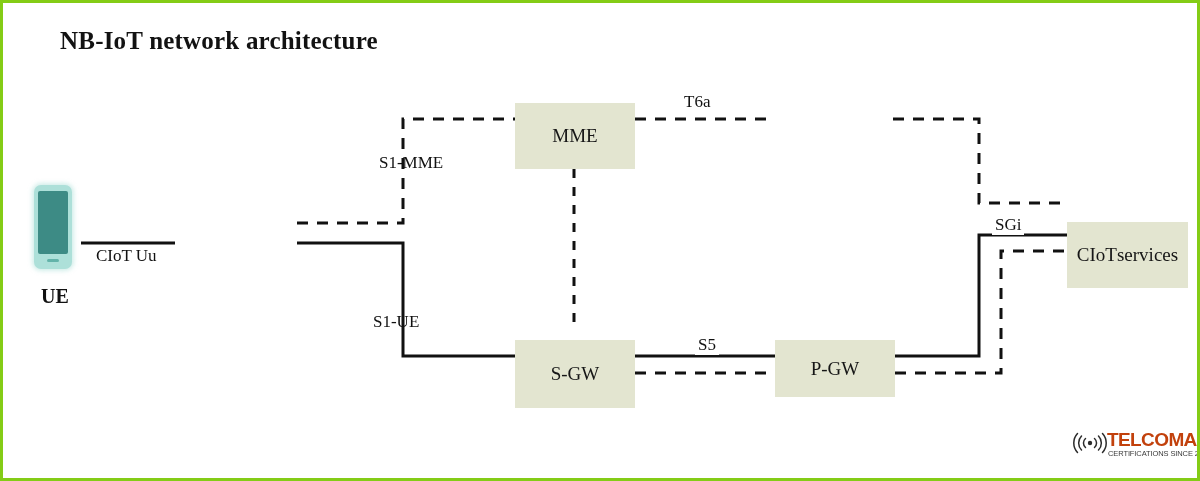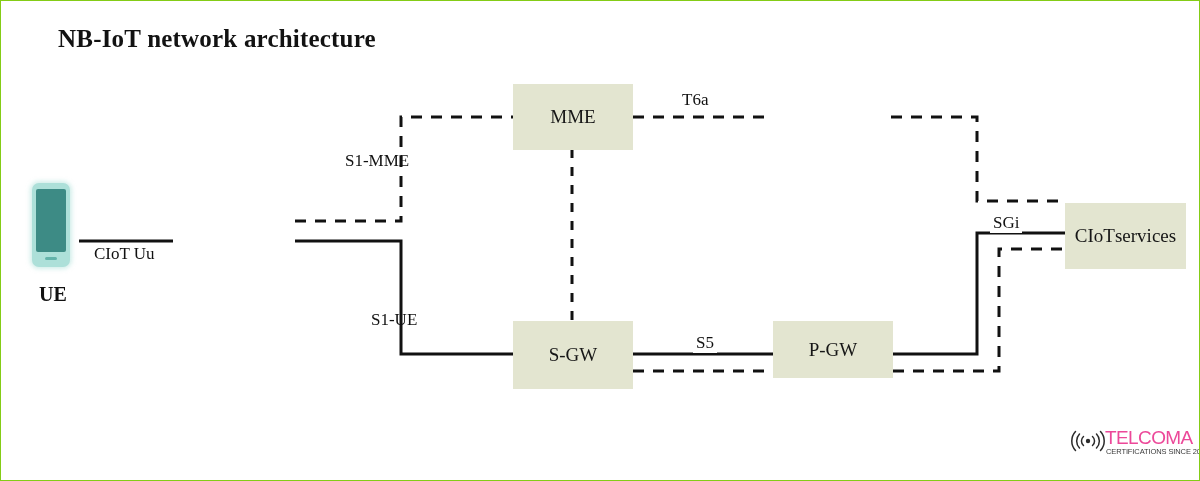--- a/index.html
+++ b/index.html
@@ -8,21 +8,21 @@
     background: #ffffff;
   }
   body {
     font-family: "Liberation Serif", "DejaVu Serif", serif;
   }
   #canvas {
     position: relative;
     width: 1200px;
     height: 481px;
     background: #ffffff;
-    border: 1px solid #84cc16;
+    border: 3px solid #84cc16;
     box-sizing: border-box;
     overflow: hidden;
   }
   #diagram-svg {
     position: absolute;
     left: 0;
     top: 0;
     width: 1200px;
     height: 481px;
   }
@@ -40,20 +40,21 @@
     position: absolute;
     background: #e3e5d0;
     display: flex;
     align-items: center;
     justify-content: center;
     text-align: center;
     font-size: 19px;
     color: #161616;
     line-height: 1.25;
     box-sizing: border-box;
+    margin-top: 17px;
   }
   .edge-label {
     position: absolute;
     font-size: 17px;
     color: #111111;
     background: #ffffff;
     padding: 0 3px;
     white-space: nowrap;
   }
   .ue-label {
@@ -107,23 +108,23 @@
     top: 3px;
     width: 34px;
     height: 22px;
   }
   .logo-name {
     position: absolute;
     left: 34px;
     top: 0px;
     font-family: "Liberation Sans", sans-serif;
     font-size: 19px;
-    font-weight: normal;
+    font-weight: bold;
     letter-spacing: -0.6px;
-    color: #ec4899;
+    color: #c2410c;
     white-space: nowrap;
   }
   .logo-tag {
     position: absolute;
     left: 35px;
     top: 20px;
     font-family: "Liberation Sans", sans-serif;
     font-size: 7.5px;
     letter-spacing: -0.1px;
     color: #3a3a3a;
@@ -182,21 +183,21 @@
     <span>P-GW</span>
   </div>
 
   <div class="node-box" style="left:1064px; top:202px; width:121px; height:66px; flex-direction:row;">
     <span>CIoT</span>
     <span>services</span>
   </div>
 
   <div class="edge-label" style="left:90px; top:243px;">CIoT Uu</div>
 
-  <div class="edge-label" style="left:341px; top:150px; background:transparent;text-align:center;">S1-MME</div>
+  <div class="edge-label" style="left:373px; top:150px; background:transparent;text-align:center;">S1-MME</div>
 
   <div class="edge-label" style="left:367px; top:309px; background:transparent;">S1-UE</div>
 
   <div class="edge-label" style="left:678px; top:89px;">T6a</div>
 
   <div class="edge-label" style="left:692px; top:332px;">S5</div>
 
   <div class="edge-label" style="left:989px; top:212px;">SGi</div>
 
   <div class="logo">

